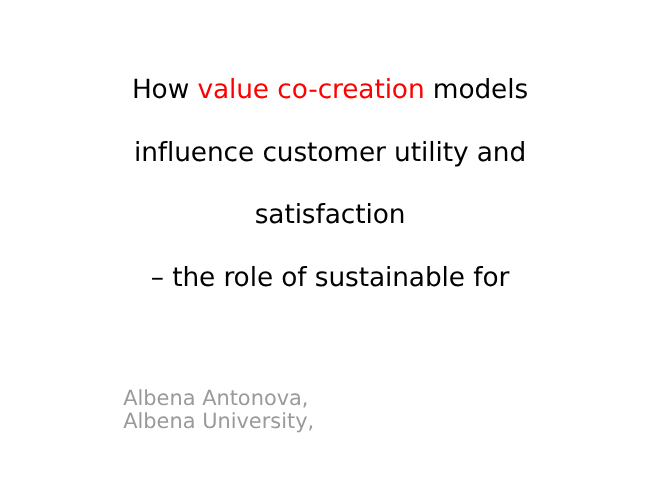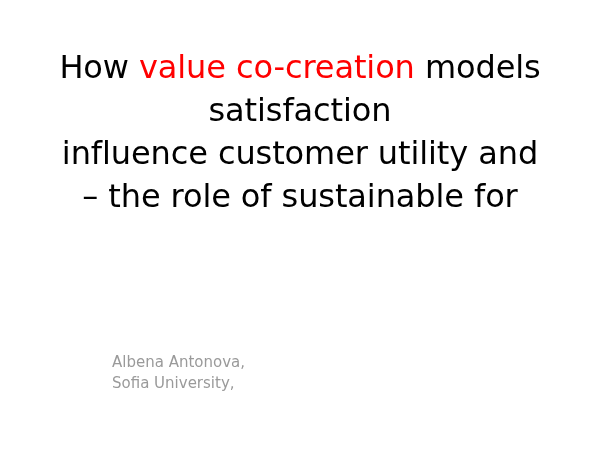--- a/index.html
+++ b/index.html
@@ -27,70 +27,71 @@
   
   #title-block {
     position: absolute;
     left: 14px;
     top: 46px;
     width: 572px;
     text-align: center;
   }
 
   .title-line {
-    font-size: 32px;
+    font-size: 24px;
     line-height: 43px;
     color: #000000;
     font-weight: normal;
     letter-spacing: -0.1px;
     white-space: nowrap;
+    margin-top: 14px;
   }
 
   .title-accent {
     color: #ff0000;
   }
 
   
   #author-block {
     position: absolute;
     left: 112px;
     top: 352px;
     width: 440px;
     text-align: left;
   }
 
   .author-line {
-    font-size: 15px;
+    font-size: 19px;
     line-height: 21px;
     color: #9a9a9a;
     font-weight: normal;
     white-space: nowrap;
   }
 </style>
 </head>
 <body>
 
 <div id="slide">
 
   <div id="title-block">
 
     <div class="title-line"><span>How </span><span class="title-accent">value co-creation</span><span> models</span></div>
 
+    <div class="title-line">influence customer utility and</div>
+
     <div class="title-line">satisfaction</div>
-
-    <div class="title-line">influence customer utility and</div>
 
     <div class="title-line">– the role of sustainable for</div>
 
 
 
   </div>
 
   <div id="author-block">
 
     <div class="author-line">Albena Antonova,</div>
 
-    <div class="author-line">Sofia University,</div>
+    <div class="author-line">Albena University,</div>
 
 
   </div>
 
 </div>
 
 </body></html>

